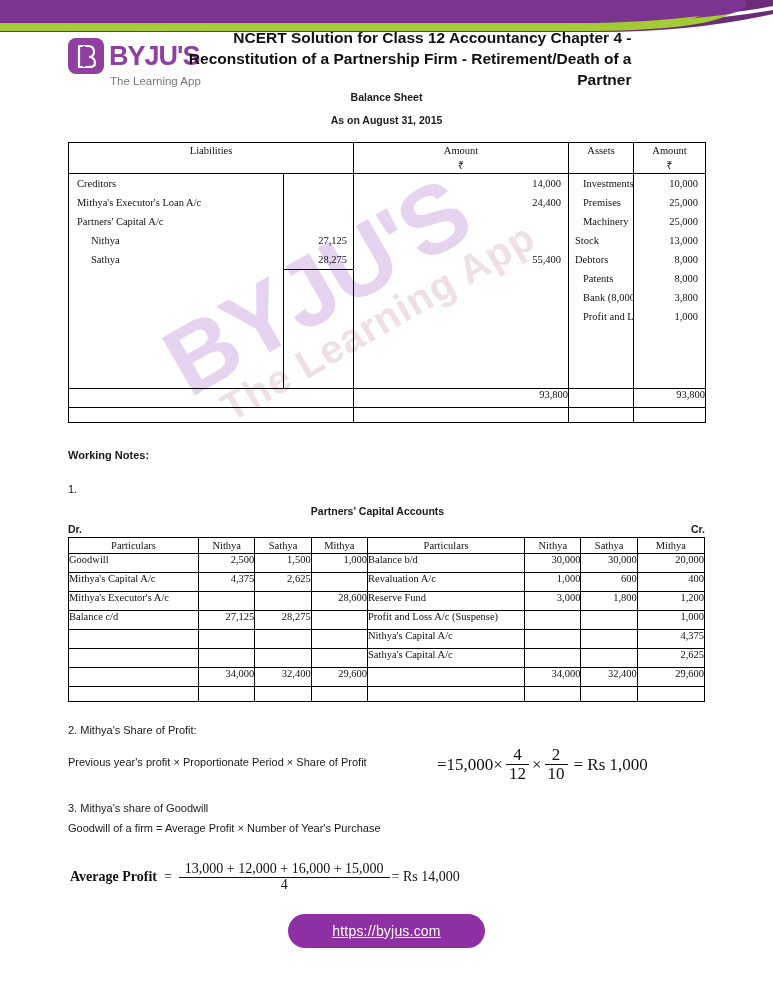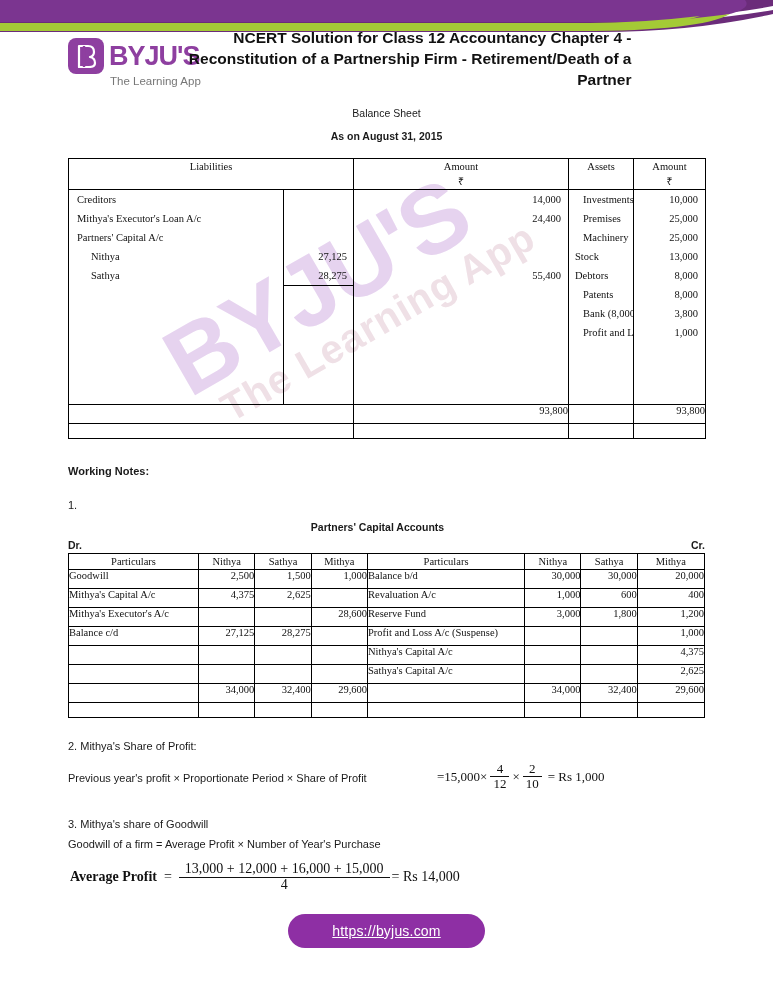--- a/index.html
+++ b/index.html
@@ -37,21 +37,21 @@
   }
   .logo-tag{
     margin-top:2px;margin-left:42px;font-size:11.5px;color:#777777;line-height:1;
   }
   .title{
     position:relative;z-index:2;margin:0 auto;width:490px;
     padding-top:28px;text-align:right;font-size:15.5px;font-weight:bold;
     line-height:1.35;color:#111111;
   }
 
-  .sub-head{position:relative;z-index:2;text-align:center;font-size:10.5px;font-weight:normal;margin-top:16px;}
+  .sub-head{position:relative;z-index:2;text-align:center;font-size:10.5px;font-weight:bold;}
   .sub-head2{position:relative;z-index:2;text-align:center;font-size:10.5px;font-weight:bold;margin-top:11px;}
 
   
   table.acct{
     position:relative;z-index:2;
     border-collapse:collapse;table-layout:fixed;
     font-size:10.5px;color:#111111;background:transparent;font-family:Liberation Serif, serif;
   }
   table.acct td,table.acct th{
     border:1px solid #000000;padding:0;vertical-align:top;font-weight:normal;
@@ -66,21 +66,21 @@
   .rowline{height:19px;line-height:19px;white-space:nowrap;overflow:hidden;}
 
   
   .sect{position:relative;z-index:2;font-size:11px;margin-left:68px;}
   .bold{font-weight:bold;}
 
   .pca-title{position:relative;z-index:2;text-align:center;font-size:10.5px;font-weight:bold;}
   .drcr{position:relative;z-index:2;width:637px;margin:0 auto;display:flex;justify-content:space-between;font-size:10.5px;font-weight:bold;padding-bottom:2px;}
 
   
-  .math{font-family:"Liberation Serif", serif;font-size:13px;color:#111;display:inline-flex;align-items:center;white-space:nowrap;}
+  .math{font-family:"Liberation Serif", serif;font-size:17px;color:#111;display:inline-flex;align-items:center;white-space:nowrap;}
   .frac{display:inline-flex;flex-direction:column;align-items:center;justify-content:center;margin:0 3px;vertical-align:middle;line-height:1.05;}
   .frac .nu{padding:0 3px;}
   .frac .de{padding:0 3px;border-top:1.2px solid #111;}
 
   
   .footer{position:absolute;left:0;bottom:52px;width:773px;text-align:center;z-index:3;}
   .url-btn{
     display:inline-block;background:#8e2fa4;color:#ffffff;
     border-radius:20px;padding:9px 44px;font-size:14px;
     font-family:"Liberation Sans", sans-serif;letter-spacing:.2px;

